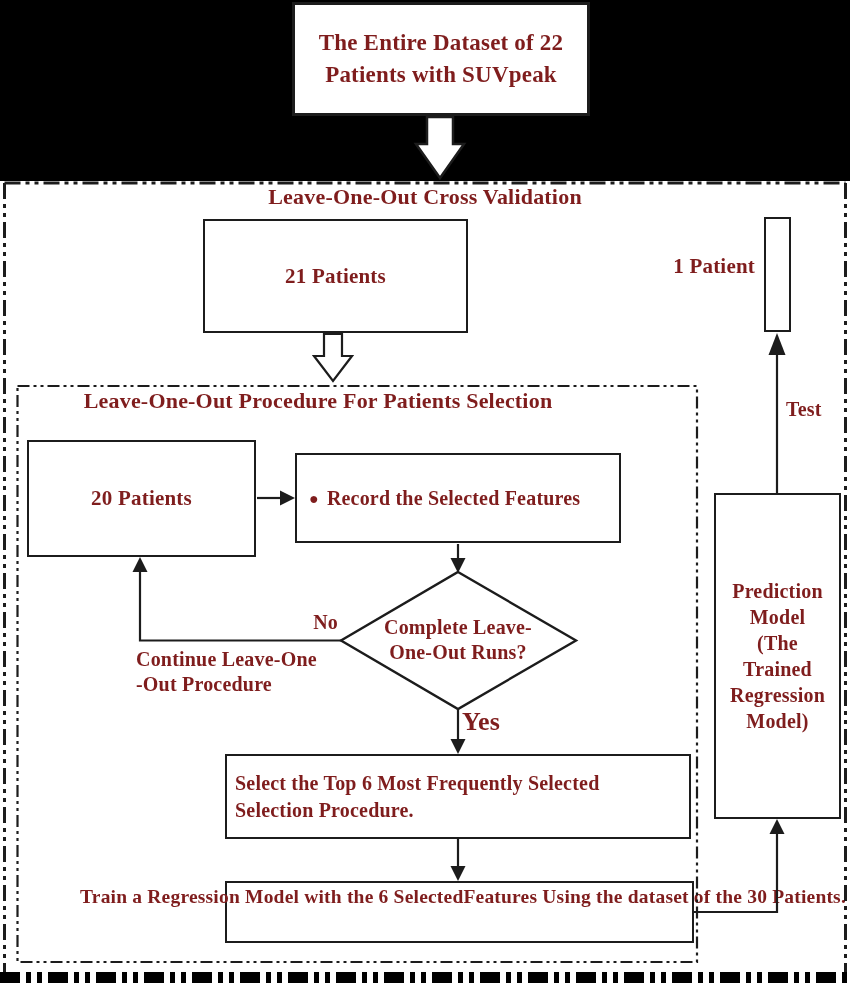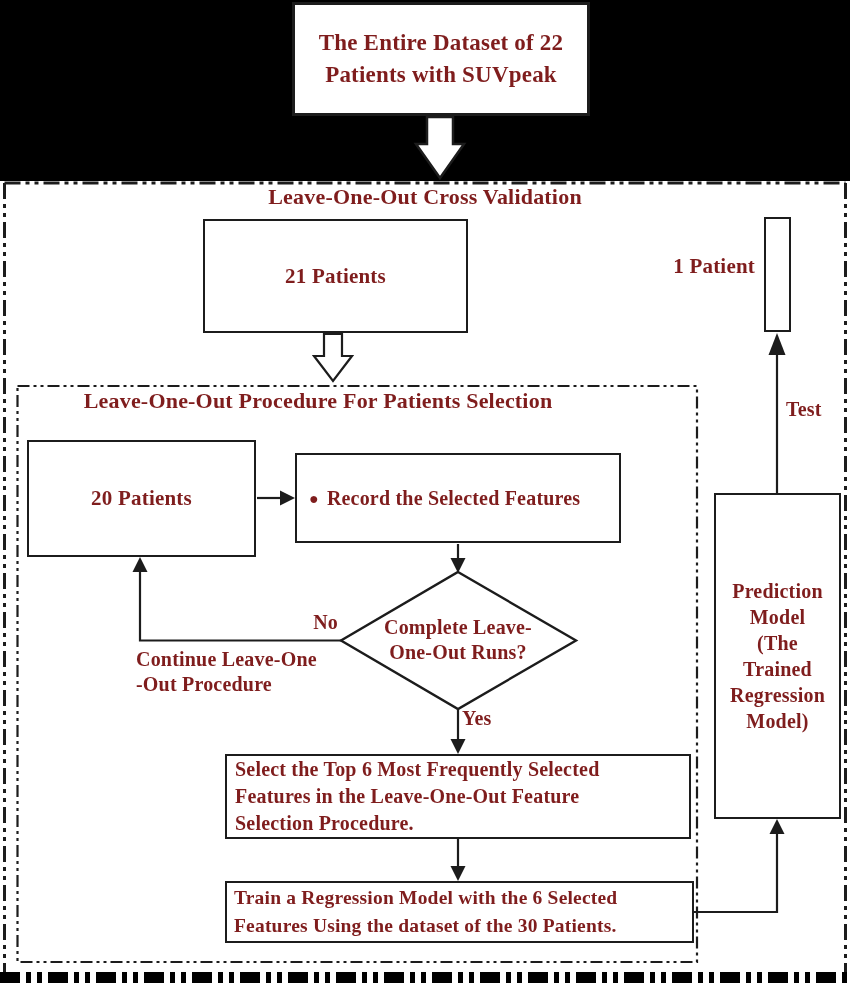--- a/index.html
+++ b/index.html
@@ -25,30 +25,30 @@
   .p21{left:203px;top:219px;width:265px;height:114px;font-size:21px;}
   .holdout{left:764px;top:217px;width:27px;height:115px;}
   .p20{left:27px;top:440px;width:229px;height:117px;border-width:2.5px;font-size:21px;}
   .stepwise{left:295px;top:453px;width:326px;height:90px;border-width:2.5px;
     flex-direction:column;align-items:flex-start;justify-content:center;
     padding-left:12px;font-size:20px;line-height:33px;text-align:left;}
   .selbox{left:225px;top:754px;width:466px;height:85px;
     flex-direction:column;align-items:flex-start;justify-content:center;
     padding-left:8px;font-size:20px;line-height:27px;text-align:left;white-space:nowrap;}
   .trainbox{left:225px;top:881px;width:469px;height:62px;
-    flex-direction:column;align-items:flex-start;justify-content:center;
+    flex-direction:row;align-items:flex-start;justify-content:center;
     padding-left:7px;font-size:19.5px;line-height:28px;text-align:left;white-space:nowrap;}
   .predbox{left:714px;top:493px;width:127px;height:326px;
     flex-direction:column;font-size:20px;line-height:26px;}
   .title-outer{left:4px;top:184px;width:842px;font-size:22px;text-align:center;}
   .title-inner{left:18px;top:388px;width:600px;font-size:22px;text-align:center;}
   .patient1{left:625px;top:254px;width:130px;font-size:21px;text-align:right;}
   .no{left:270px;top:611px;width:68px;font-size:20px;text-align:right;}
   .cont{left:136px;top:647px;width:240px;font-size:20px;line-height:25px;text-align:left;white-space:normal;}
-  .yes{left:462px;top:707px;width:70px;font-size:20px;}
+  .yes{left:462px;top:707px;width:70px;font-size:26px;}
   .test{left:786px;top:398px;width:70px;font-size:20px;}
   .dtext{left:368px;top:615px;width:180px;font-size:20px;line-height:25px;text-align:center;}
   .bullet{display:inline-block;margin-right:8px;font-size:16px;vertical-align:1px;}
 </style>
 </head>
 <body>
 
 <div class="stage">
 
   <div class="band"></div>
@@ -67,21 +67,20 @@
   <div class="node p20">
     <div>20 Patients</div>
   </div>
 
   <div class="node stepwise">
     <div><span class="bullet">●</span><span>Record the Selected Features</span></div>
   </div>
 
   <div class="node selbox">
     <div>Select the Top 6 Most Frequently Selected</div>
-    <div>Features in the Leave-One-Out Feature</div>
     <div>Selection Procedure.</div>
   </div>
 
   <div class="node trainbox">
     <div>Train a Regression Model with the 6 Selected</div>
     <div>Features Using the dataset of the 30 Patients.</div>
   </div>
 
   <div class="node predbox">
     <div>Prediction</div>

